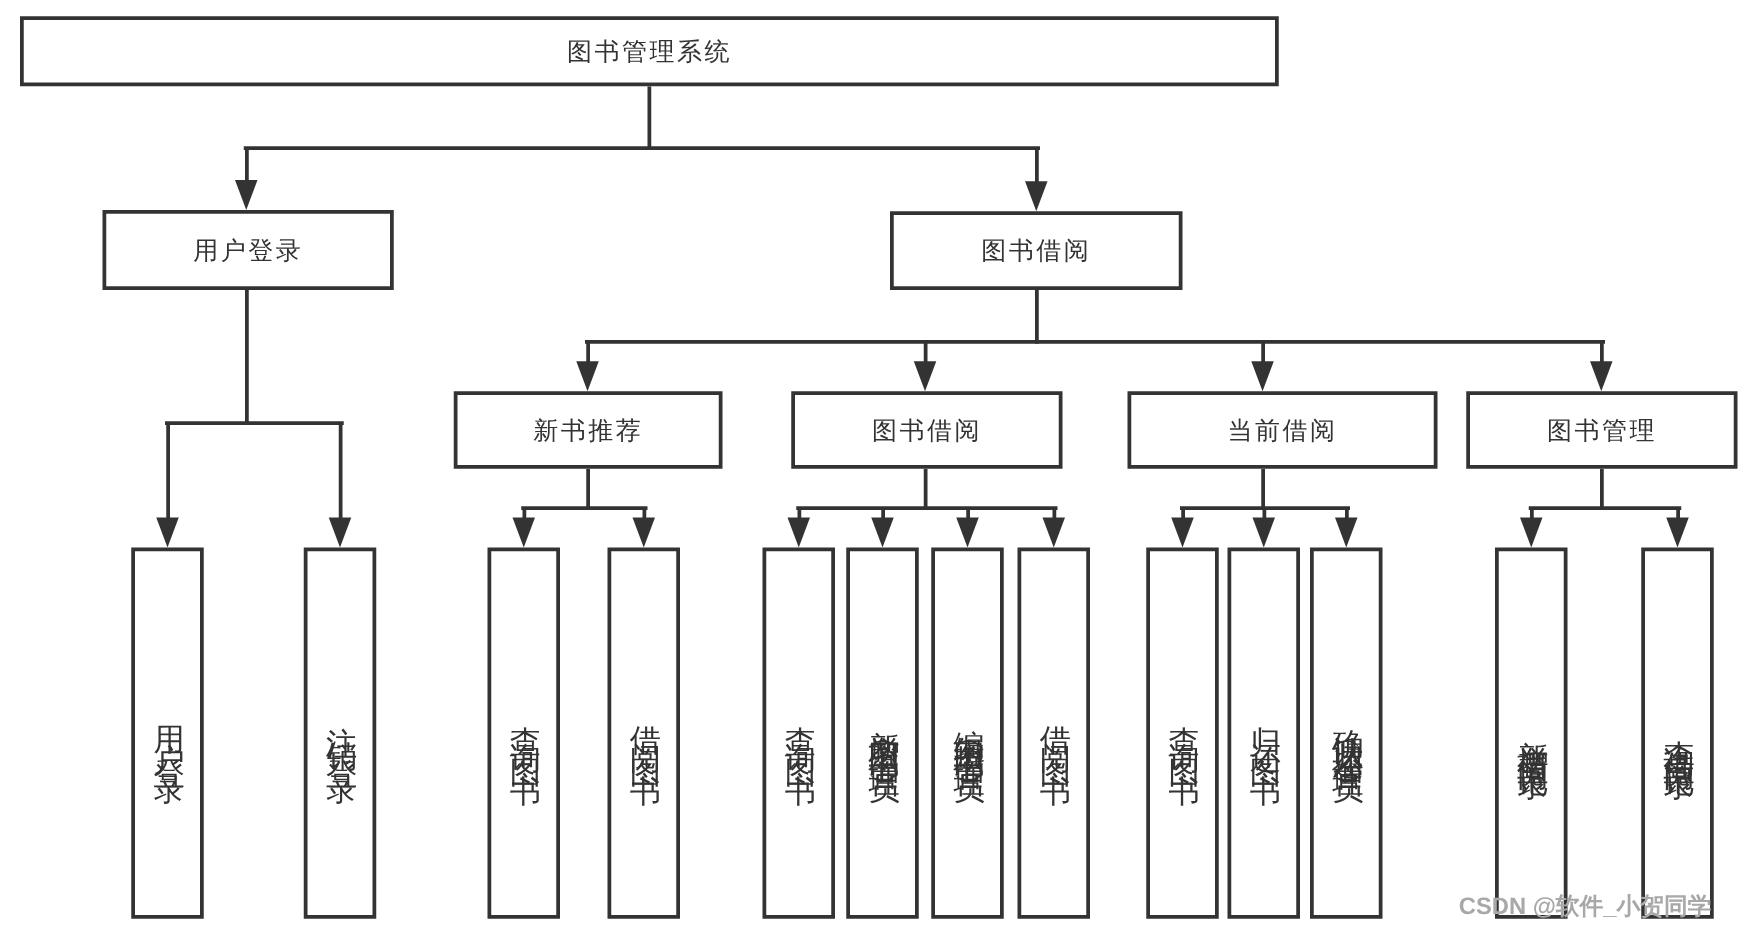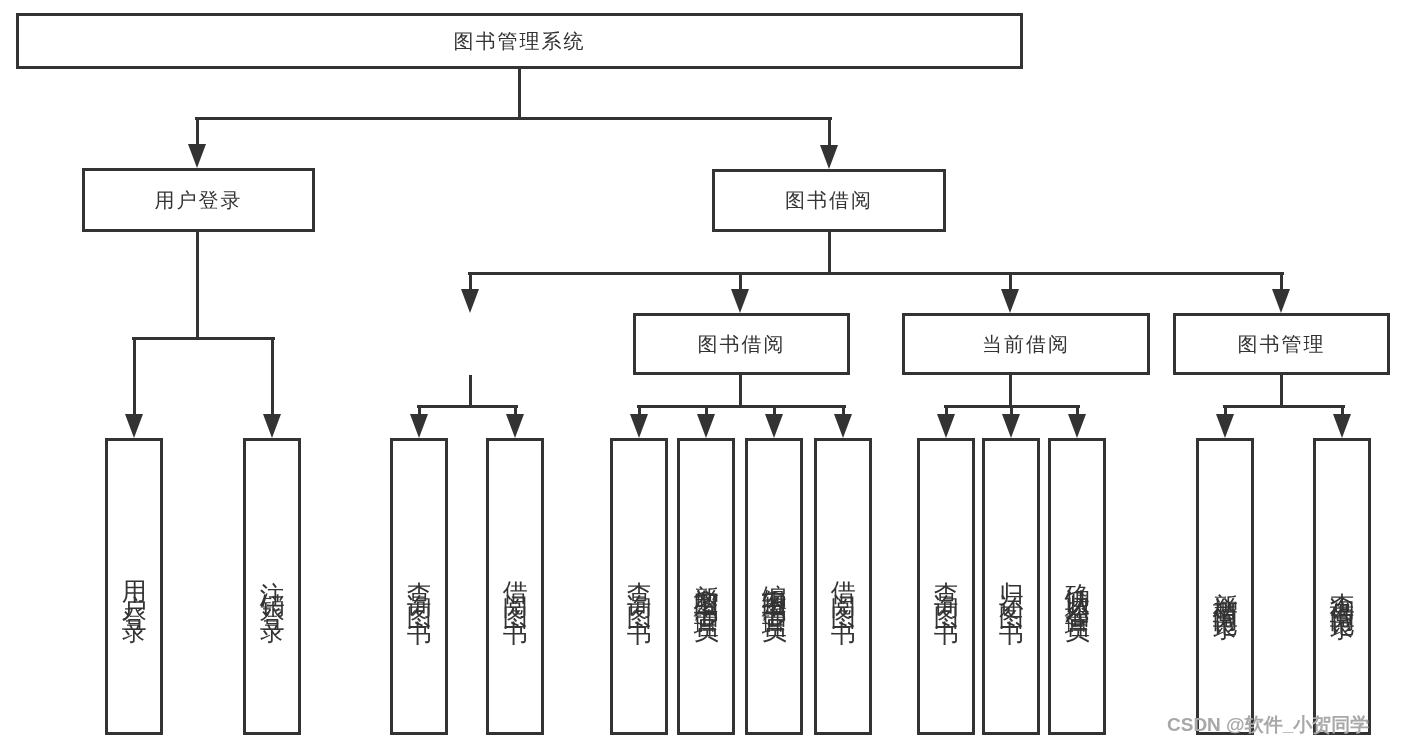--- a/index.html
+++ b/index.html
@@ -70,20 +70,23 @@
     <span class="hlabel">图书管理系统</span>
   </div>
 
   <div class="box" style="left:82px;top:168px;width:233px;height:64px">
     <span class="hlabel">用户登录</span>
   </div>
   <div class="box" style="left:712px;top:169px;width:234px;height:63px">
     <span class="hlabel">图书借阅</span>
   </div>
 
+  <div class="box" style="left:363px;top:313px;width:215px;height:62px">
+    <span class="hlabel">新书推荐</span>
+  </div>
   <div class="box" style="left:633px;top:313px;width:217px;height:62px">
     <span class="hlabel">图书借阅</span>
   </div>
   <div class="box" style="left:902px;top:313px;width:248px;height:62px">
     <span class="hlabel">当前借阅</span>
   </div>
   <div class="box" style="left:1173px;top:313px;width:217px;height:62px">
     <span class="hlabel">图书管理</span>
   </div>
 

